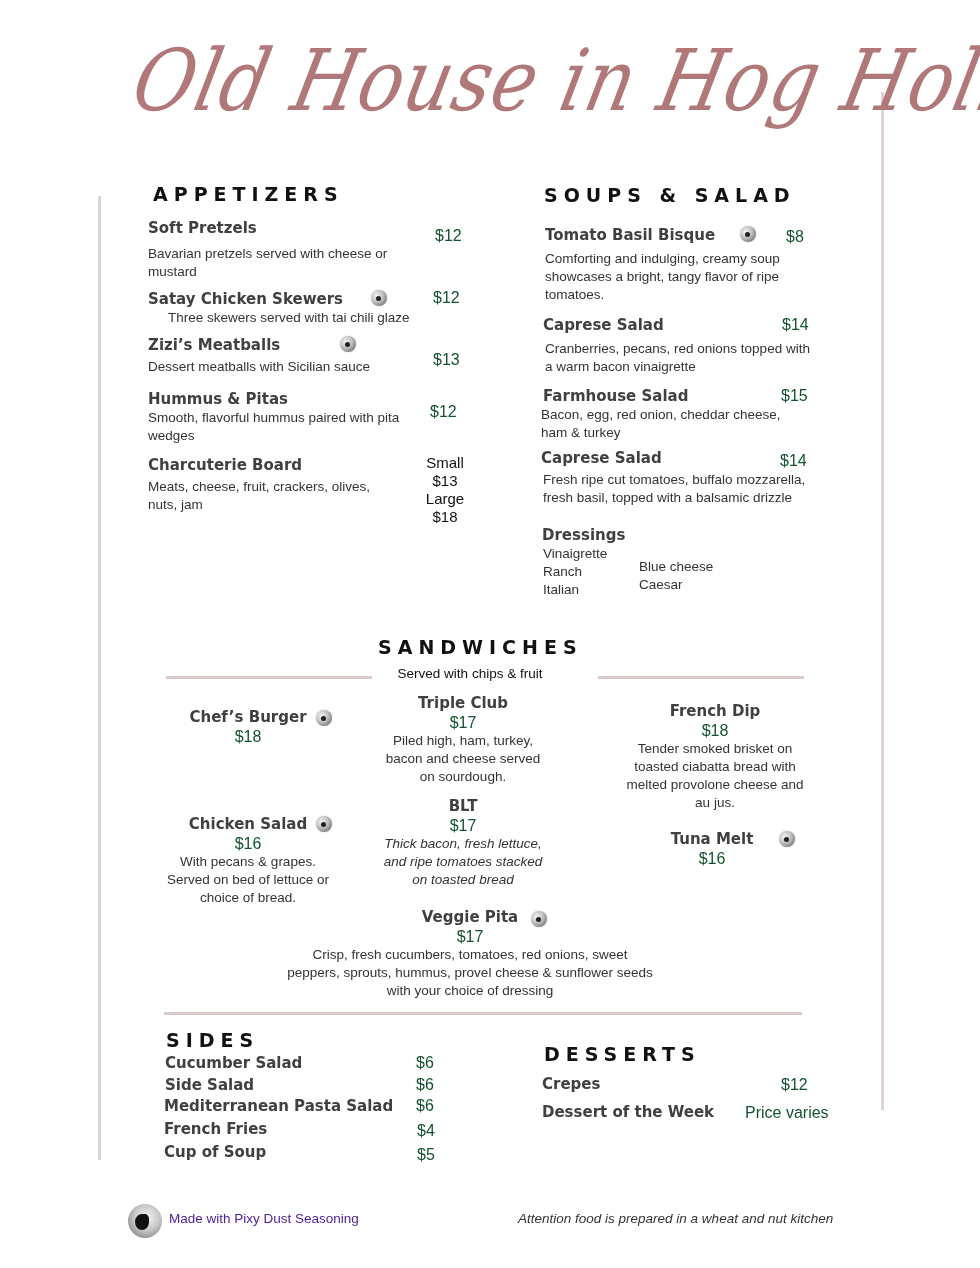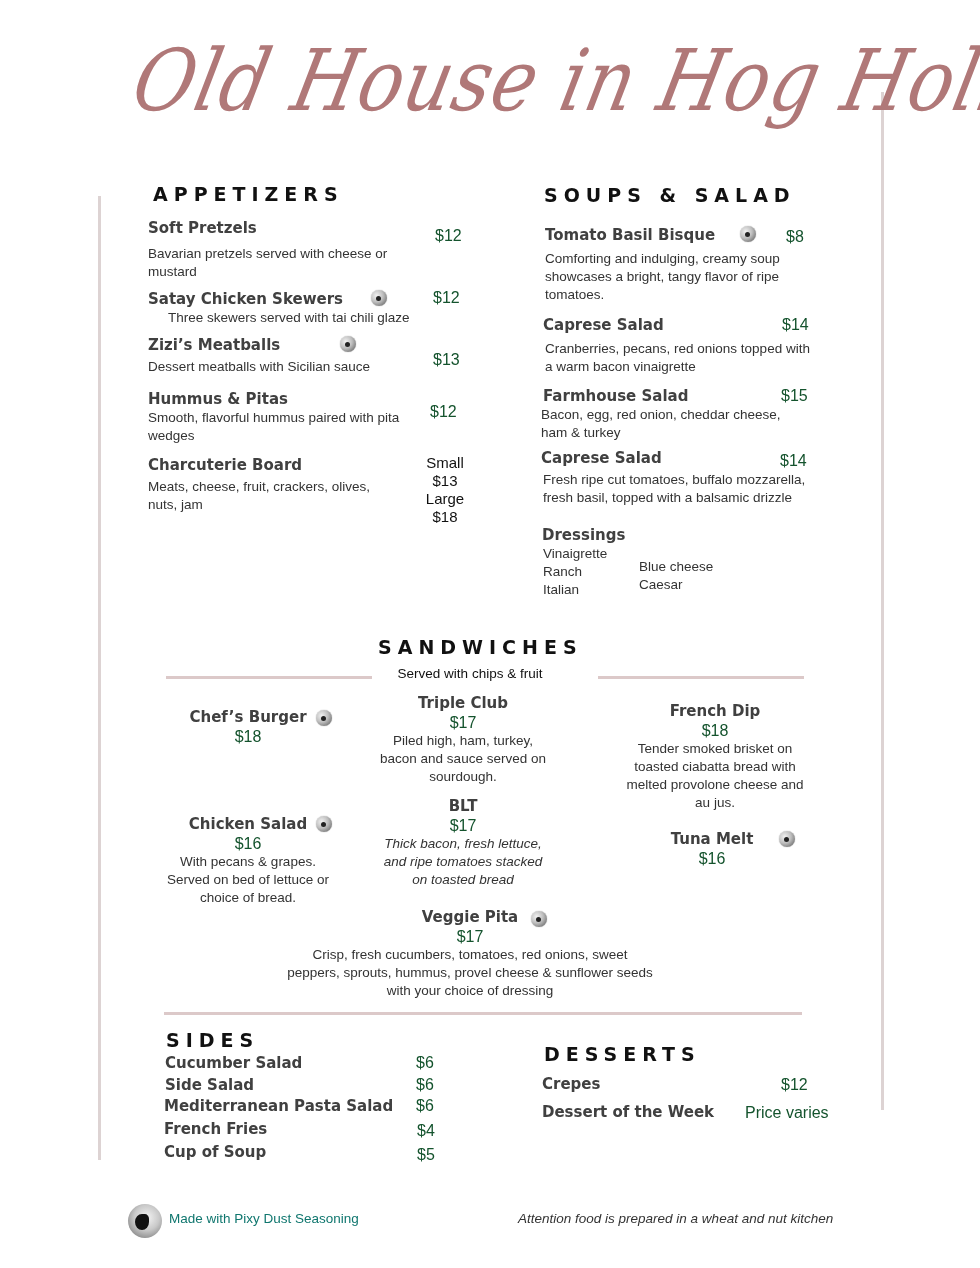--- a/index.html
+++ b/index.html
@@ -11,21 +11,21 @@
   .sec-head { font-family:"DejaVu Sans", sans-serif; font-weight:bold; font-size:19px; letter-spacing:6px; color:#111; white-space:nowrap; }
   .item-name { font-weight:bold; font-size:15px; color:#404040; white-space:nowrap; }
   .desc { font-family:"Liberation Sans", sans-serif; font-size:13.5px; color:#333; line-height:18px; }
   .price { font-family:"Liberation Sans", sans-serif; font-size:16px; color:#14532d; white-space:nowrap; }
   .price-stack { font-family:"Liberation Sans", sans-serif; font-size:15px; color:#111; text-align:center; line-height:18px; }
   .center { text-align:center; }
   .orb { width:16px; height:16px; border-radius:50%; background:radial-gradient(circle at 35% 35%, #f2f2f2 0%, #bdbdbd 45%, #6e6e6e 85%, #3d3d3d 100%); box-shadow:0 0 1px #888; }
   .orb::after { content:""; position:absolute; left:5px; top:6px; width:5px; height:5px; border-radius:50%; background:#222; }
   .orb-big { width:34px; height:34px; border-radius:50%; background:radial-gradient(circle at 55% 40%, #f4f4f4 0%, #c9c9c9 45%, #8a8a8a 80%, #555 100%); }
   .orb-big::after { content:""; position:absolute; left:7px; top:10px; width:14px; height:16px; border-radius:50% 30% 50% 50%; background:#111; }
-  .foot { font-family:"Liberation Sans", sans-serif; font-size:13.5px; color:#0f766e; white-space:nowrap; }
+  .foot { font-family:"Liberation Sans", sans-serif; font-size:13.5px; color:#4c1d95; white-space:nowrap; }
   .foot-i { font-style:italic; color:#333; }
 </style>
 </head>
 <body>
 
 <div class="abs vline" style="left:98px; top:196px; height:964px;"></div>
 <div class="abs vline" style="left:881px; top:92px; height:1018px;"></div>
 
 <div class="abs title">Old House in Hog Hollow</div>
 
@@ -102,21 +102,21 @@
 <div class="abs center" style="left:163px; top:815px; width:170px;">
   <div class="item-name">Chicken Salad</div>
   <div class="price" style="margin-top:2px;">$16</div>
   <div class="desc" style="width:170px;">With pecans &amp; grapes. Served on bed of lettuce or choice of bread.</div>
 </div>
 <div class="abs orb" style="left:316px; top:816px;"></div>
 
 <div class="abs center" style="left:378px; top:694px; width:170px;">
   <div class="item-name">Triple Club</div>
   <div class="price" style="margin-top:2px;">$17</div>
-  <div class="desc" style="width:170px;">Piled high, ham, turkey, bacon and sauce served on sourdough.</div>
+  <div class="desc" style="width:170px;">Piled high, ham, turkey, bacon and cheese served on sourdough.</div>
 </div>
 
 <div class="abs center" style="left:378px; top:797px; width:170px;">
   <div class="item-name">BLT</div>
   <div class="price" style="margin-top:2px;">$17</div>
   <div class="desc" style="width:170px;font-style:italic;">Thick bacon, fresh lettuce, and ripe tomatoes stacked on toasted bread</div>
 </div>
 
 <div class="abs center" style="left:625px; top:702px; width:180px;">
   <div class="item-name">French Dip</div>

